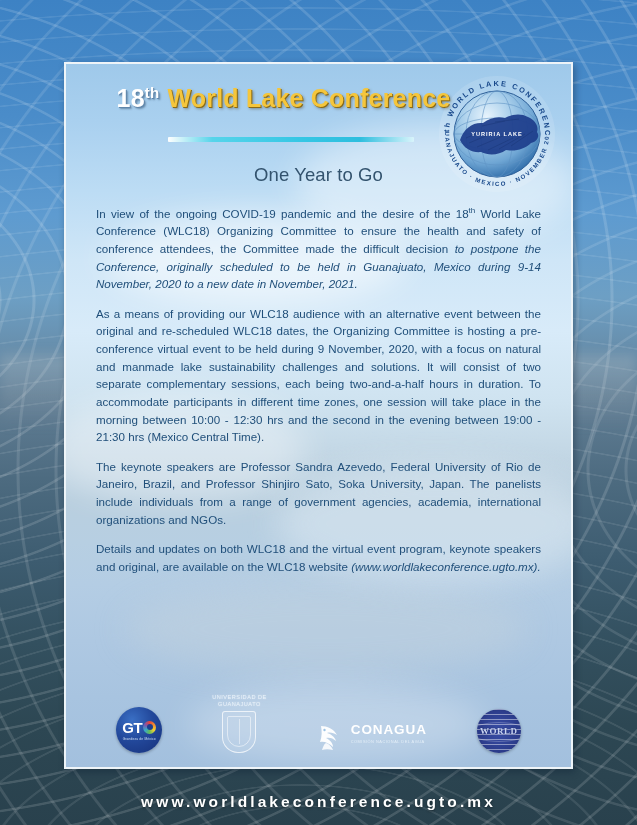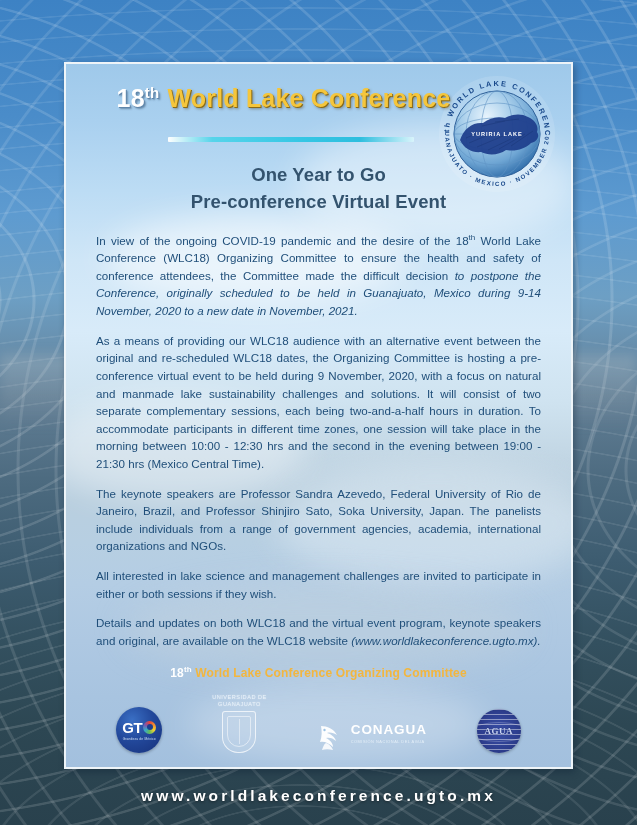--- a/index.html
+++ b/index.html
@@ -173,21 +173,21 @@
   }
 
   
   #headings {
     text-align: center;
     margin-top: 20px;
     color: #2c4f6b;
   }
   #headings .h {
     font-size: 18.5px;
-    font-weight: 700;
+    font-weight: 400;
     line-height: 1.45;
     color: #33536e;
     letter-spacing: .1px;
   }
 
   
   #body {
     margin: 16px 30px 1px 30px;
     color: #1f4e79;
     font-size: 11.6px;
@@ -313,21 +313,21 @@
     font-size: 9px; font-weight: 700; color: #c9d4f2;
     letter-spacing: .5px; font-family: "Liberation Serif", serif;
     position: relative; z-index: 2;
     text-shadow: 0 0 2px rgba(20,30,80,.8);
   }
 
   
   #footer {
     position: absolute;
     left: 0; right: 0;
-    bottom: 20px;
+    bottom: 14px;
     text-align: center;
     color: #ffffff;
     font-size: 15.5px;
     font-weight: 700;
     letter-spacing: 3.1px;
     text-shadow: 0 1px 3px rgba(0,0,0,.45);
     z-index: 6;
   }
 </style>
 </head>
@@ -404,41 +404,36 @@
       <div id="titlerow">
         <div id="title">
           <span class="num">18</span><span class="sup">th</span><span class="gold">World Lake Conference</span>
         </div>
       </div>
 
       <div id="divider"></div>
 
       <div id="headings">
         <div class="h">One Year to Go</div>
-        <div class="h">Pre-conference Virtual Event</div>
       </div>
 
       <div id="body">
 
         <p><span>In view of the ongoing COVID-19 pandemic and the desire of the 18</span><sup>th</sup><span> World Lake Conference (WLC18) Organizing Committee to ensure the health and safety of conference attendees, the Committee made the difficult decision </span><span class="it">to postpone the Conference, originally scheduled to be held in Guanajuato, Mexico during 9-14 November, 2020 to a  new date in November, 2021.</span></p>
 
         <p>As a means of providing our WLC18 audience with an alternative event between the original and re-scheduled WLC18 dates, the Organizing Committee is hosting a pre-conference virtual event to be held during 9 November, 2020, with a focus on natural and manmade lake sustainability challenges and solutions.  It will consist of two separate complementary sessions, each being two-and-a-half hours in duration. To accommodate participants in different time zones, one session will take place in the morning between 10:00 - 12:30 hrs and the second in the evening between 19:00 - 21:30 hrs (Mexico Central Time).</p>
 
 
         <p>The keynote speakers are Professor Sandra Azevedo, Federal University of Rio de Janeiro, Brazil, and Professor Shinjiro Sato, Soka University, Japan. The panelists include individuals from a range of government agencies, academia, international organizations and NGOs.</p>
 
-        <p>All interested in lake science and management challenges are invited to participate in either or both sessions if they wish.</p>
 
         <p><span>Details and updates on both WLC18 and the virtual event program, keynote speakers and original, are available on the WLC18 website </span><span class="it">(www.worldlakeconference.ugto.mx).</span></p>
 
       </div>
 
-      <div id="committee">
-        <span class="white"><span>18</span><sup>th</sup></span><span class="gold"> World Lake Conference Organizing Committee</span>
-      </div>
 
     </div>
 
     <div id="sponsors">
 
       <div class="sponsor">
         <div class="gto-circle">
           <div class="gto-text">
             <span class="g">G</span>
               <span class="t">T</span>
@@ -467,21 +462,21 @@
           </svg>
           <div class="conagua-text">
             <div class="main">CONAGUA</div>
             <div class="sub">COMISIÓN NACIONAL DEL AGUA</div>
           </div>
         </div>
       </div>
 
       <div class="sponsor">
         <div class="ilec-circle">
-          <span class="ilec-text">AGUA</span>
+          <span class="ilec-text">WORLD</span>
         </div>
       </div>
 
     </div>
 
   </div>
 
   <div id="footer">www.worldlakeconference.ugto.mx</div>
 
 </div>

